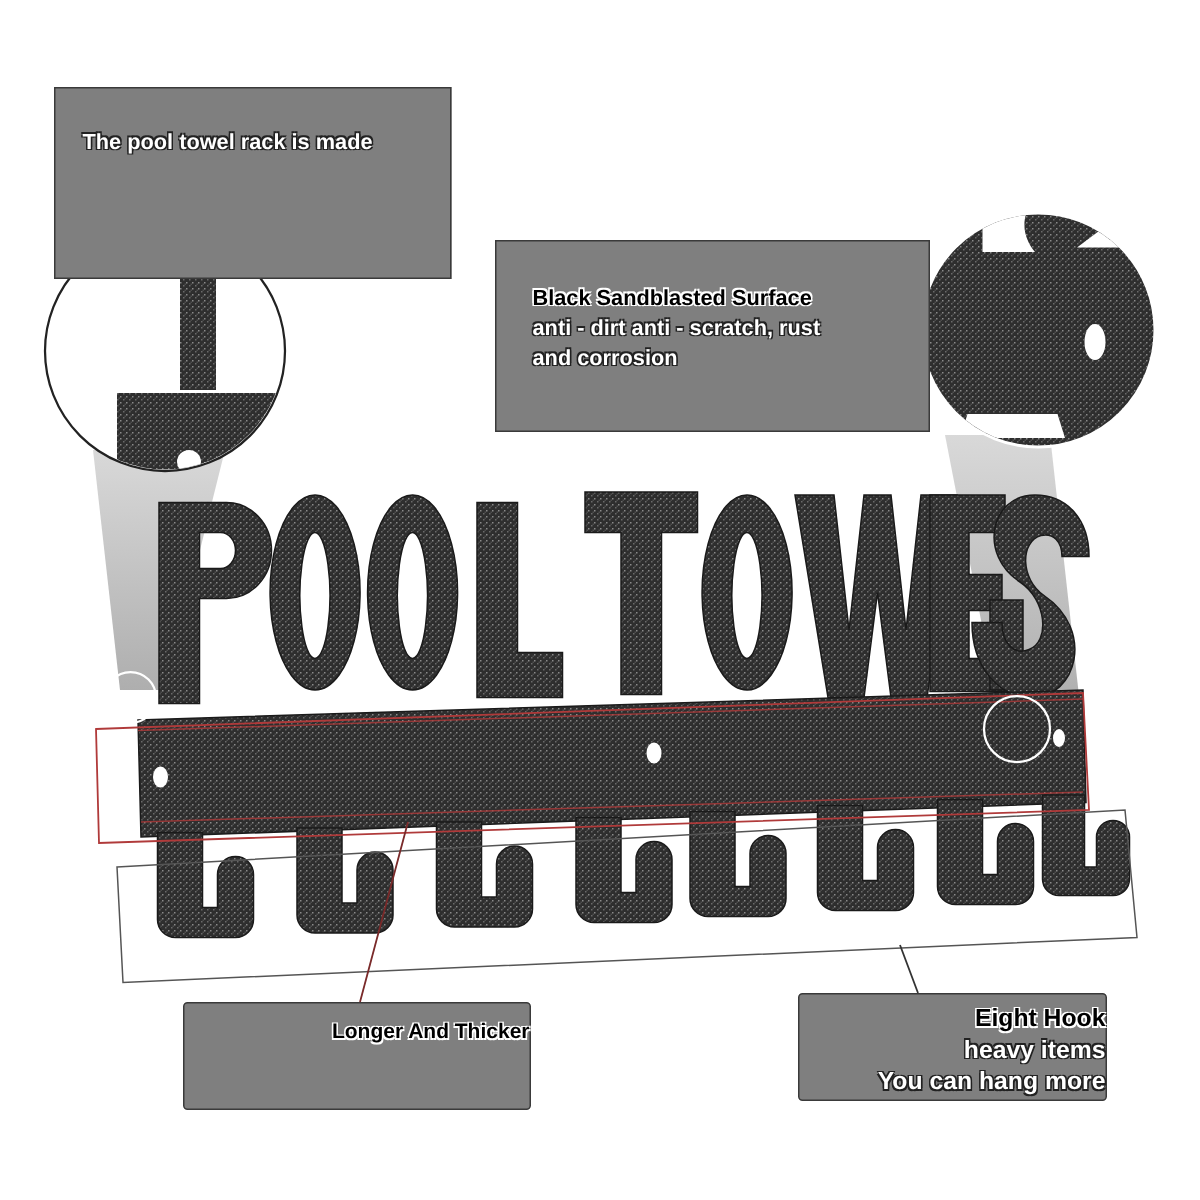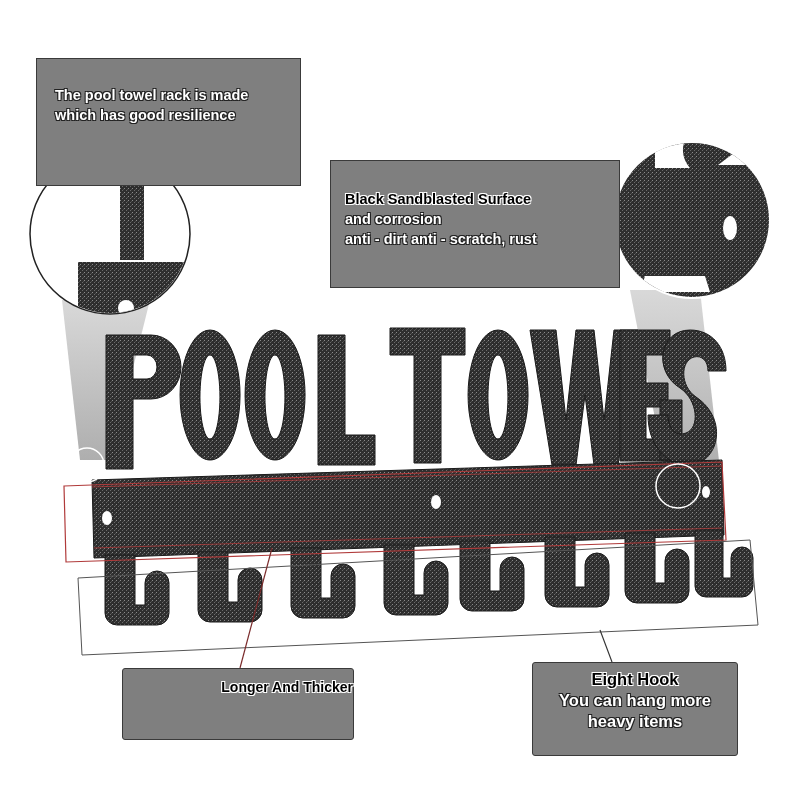--- a/index.html
+++ b/index.html
@@ -6,23 +6,23 @@
   body { width: 800px; height: 800px; position: relative; overflow: hidden; font-family: "Liberation Sans", sans-serif; }
   .canvas { position: absolute; left: 0; top: 0; width: 800px; height: 800px; border-radius: 26px; }
   .callout {
     position: absolute; background: #7f7f7f; color: #fff;
     border: 1.5px solid #3a3a3a; box-sizing: border-box;
     font-weight: bold;
     text-shadow: -1px -1px 0 #222, 1px -1px 0 #222, -1px 1px 0 #222, 1px 1px 0 #222;
   }
   .callout .title { color: #000; text-shadow: -1px -1px 0 #fff, 1px -1px 0 #fff, -1px 1px 0 #fff, 1px 1px 0 #fff; }
   #box-material { left: 36px; top: 58px; width: 265px; height: 128px; padding: 26px 0 0 18px; font-size: 14.5px; line-height: 20px; }
-  #box-surface { left: 330px; top: 160px; width: 290px; height: 128px; padding: 28px 0 0 14px; font-size: 14.5px; line-height: 20px; }
+  #box-surface { left: 330px; top: 160px; width: 290px; height: 128px; padding: 28px 0 0 24px; font-size: 14.5px; line-height: 20px; }
   #box-thicker { left: 122px; top: 668px; width: 232px; height: 72px; padding: 9px 0 0 0; text-align: right; font-size: 14px; line-height: 18px; border-radius: 3px; }
-  #box-hook { left: 532px; top: 662px; width: 206px; height: 94px; padding: 6px 0 0 0; text-align: center; font-size: 16.5px; line-height: 21px; border-radius: 3px; }
+  #box-hook { left: 532px; top: 662px; width: 206px; height: 72px; padding: 6px 0 0 0; text-align: right; font-size: 16.5px; line-height: 21px; border-radius: 3px; }
   .line { display: block; white-space: pre; }
   svg { position: absolute; left: 0; top: 0; }
 </style>
 </head>
 <body>
 
 <div class="canvas">
 
   <svg width="800" height="800" viewBox="0 0 800 800">
     <defs>
@@ -114,31 +114,30 @@
         <path d="M655,140 h30 c-5,12 0,22 5,28 h-35 z" fill="#fff"></path>
         <path d="M718,165 l20,-15 l10,15 z" fill="#fff"></path>
         <ellipse cx="730" cy="228" rx="7" ry="12" fill="#fff"></ellipse>
         <path d="M640,292 l5,-16 h60 l5,16 z" fill="#fff"></path>
       </g>
     </g>
   </svg>
 
   <div class="callout" id="box-material">
     <span class="line">The pool towel rack is made</span>
-    <span class="line">which has good resilience</span>
   </div>
 
   <div class="callout" id="box-surface">
     <span class="line title">Black Sandblasted Surface</span>
+    <span class="line">anti - dirt anti - scratch, rust</span>
     <span class="line">and corrosion</span>
-    <span class="line">anti - dirt anti - scratch, rust</span>
   </div>
 
   <div class="callout" id="box-thicker">
     <span class="line title">Longer And Thicker</span>
   </div>
 
   <div class="callout" id="box-hook">
     <span class="line title">Eight Hook</span>
+    <span class="line">heavy items</span>
     <span class="line">You can hang more</span>
-    <span class="line">heavy items</span>
   </div>
 </div>
 
 </body></html>

